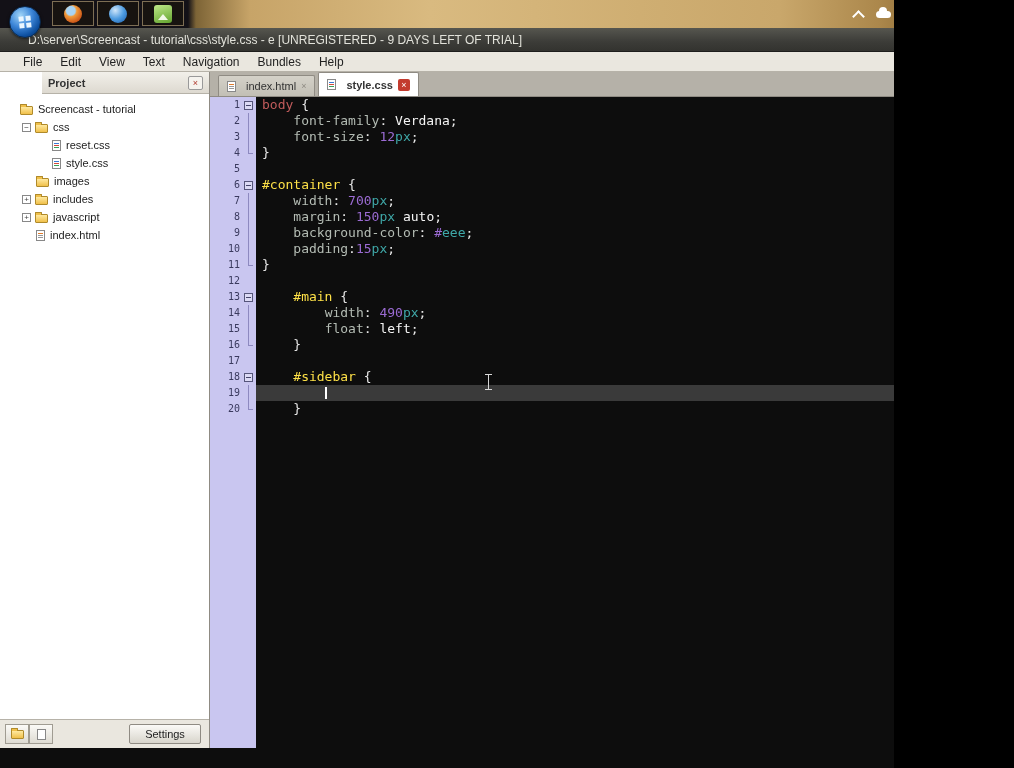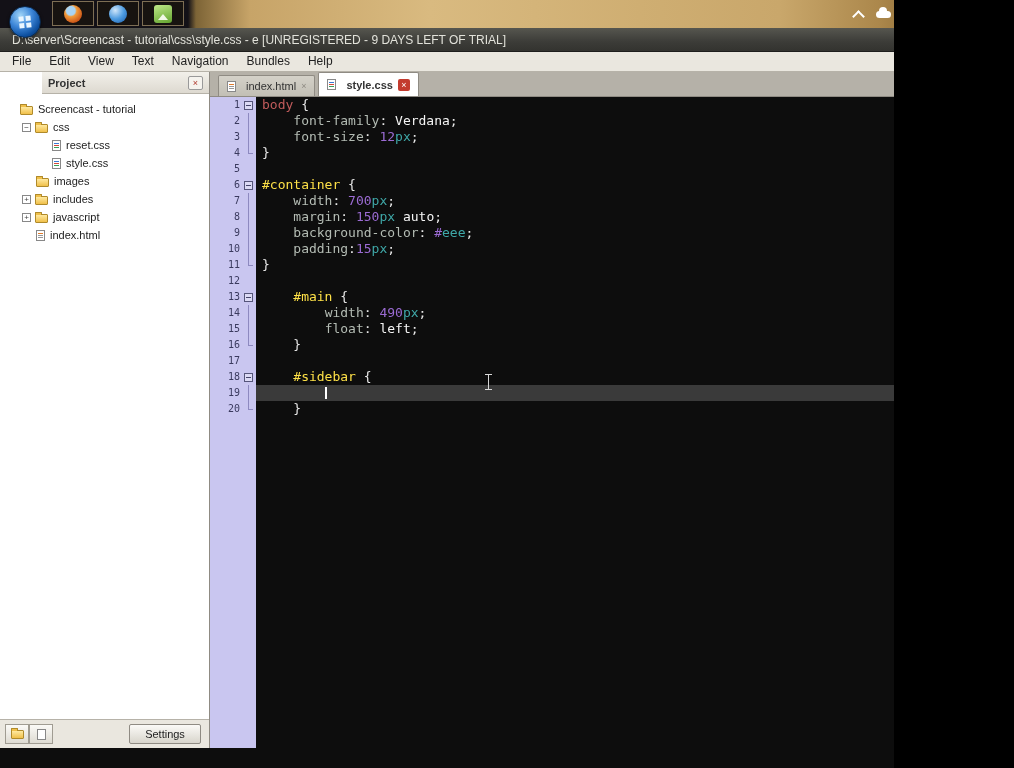--- a/index.html
+++ b/index.html
@@ -24,27 +24,27 @@
   .i-cloud::before{content:"";position:absolute;left:3px;top:-4px;width:8px;height:8px;border-radius:50%;background:#fff;}
   .i-net{width:12px;height:9px;border:2px solid #fff;border-radius:1px;position:relative;box-sizing:border-box;margin-top:-2px;}
   .i-net::after{content:"";position:absolute;left:2px;bottom:-4px;width:4px;height:2px;background:#fff;}
   .i-vol{width:4px;height:8px;background:#fff;position:relative;margin-right:5px;}
   .i-vol::before{content:"";position:absolute;left:3px;top:-2px;border-top:6px solid transparent;border-bottom:6px solid transparent;border-left:6px solid #fff;}
   .clock{color:#1c1408;font-size:12px;margin-left:2px;}
 
   
   .titlebar{position:absolute;left:0;top:28px;width:1014px;height:24px;box-sizing:border-box;
     background:linear-gradient(#56564f,#3c3c38 60%,#33332f);border-bottom:1px solid #1e1e1c;
-    color:#e2e2da;font-size:12px;display:flex;align-items:center;padding-left:12px;}
+    color:#e2e2da;font-size:12px;display:flex;align-items:center;padding-left:28px;}
   .win-controls{position:absolute;right:6px;top:3px;display:flex;gap:3px;}
   .wbtn{width:28px;height:17px;border:1px solid #70706a;border-radius:2px;background:linear-gradient(#d9d6cf,#a9a69f);color:#222;font-size:10px;line-height:15px;text-align:center;box-sizing:border-box;}
   .wbtn.close{background:linear-gradient(#e08a7c,#b5382a);color:#fff;border-color:#7e241a;}
 
   
-  .menubar{position:absolute;left:0;top:52px;width:1014px;height:20px;box-sizing:border-box;background:#eae7df;border-bottom:1px solid #b6b2a8;display:flex;align-items:flex-start;padding-left:3px;}
+  .menubar{position:absolute;left:0;top:52px;width:1014px;height:20px;box-sizing:border-box;background:#eae7df;border-bottom:1px solid #b6b2a8;display:flex;align-items:center;padding-left:14px;}
   .menu-item{font-size:12px;color:#222;padding:2px 9px;}
 
   
   .project-panel{position:absolute;left:0;top:72px;width:210px;height:676px;background:#fff;border-right:1px solid #8f8b83;box-sizing:border-box;display:flex;flex-direction:column;}
   .panel-header{height:21px;background:linear-gradient(#f2f0ea,#ddd9d0);border-bottom:1px solid #b6b2a8;display:flex;align-items:center;padding:0 6px;flex:none;margin-left:42px;}
   .panel-title{font-size:11px;font-weight:bold;color:#333;flex:1;}
   .panel-close{width:15px;height:14px;border:1px solid #999;background:#f5f3ee;color:#b03a2e;font-size:9px;line-height:12px;text-align:center;border-radius:2px;box-sizing:border-box;}
   .tree{flex:1;overflow:hidden;padding-top:6px;}
   .tree-row{height:18px;display:flex;align-items:center;font-size:11px;color:#222;box-sizing:border-box;}
   .expander{width:9px;height:9px;border:1px solid #888;background:#fff;font-size:8px;line-height:7px;text-align:center;color:#444;margin-right:4px;flex:none;box-sizing:border-box;}

